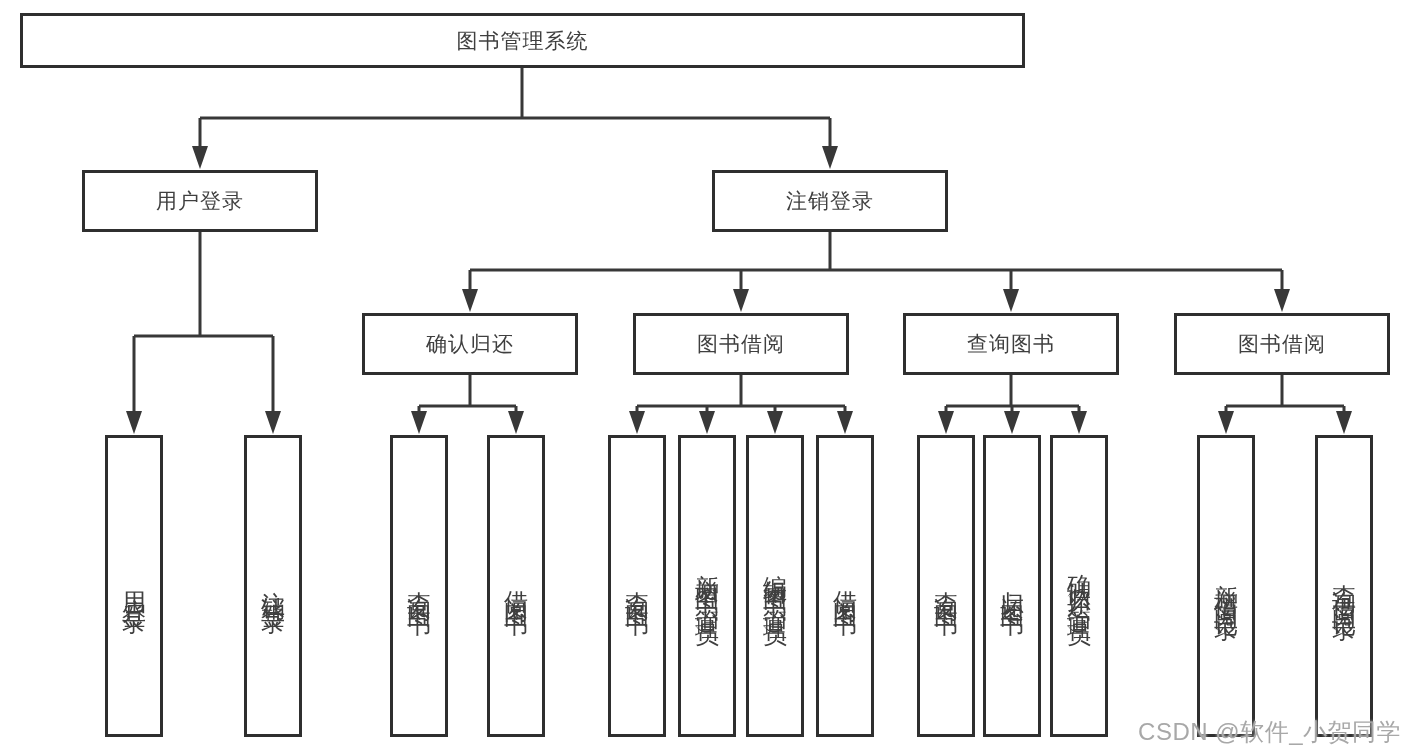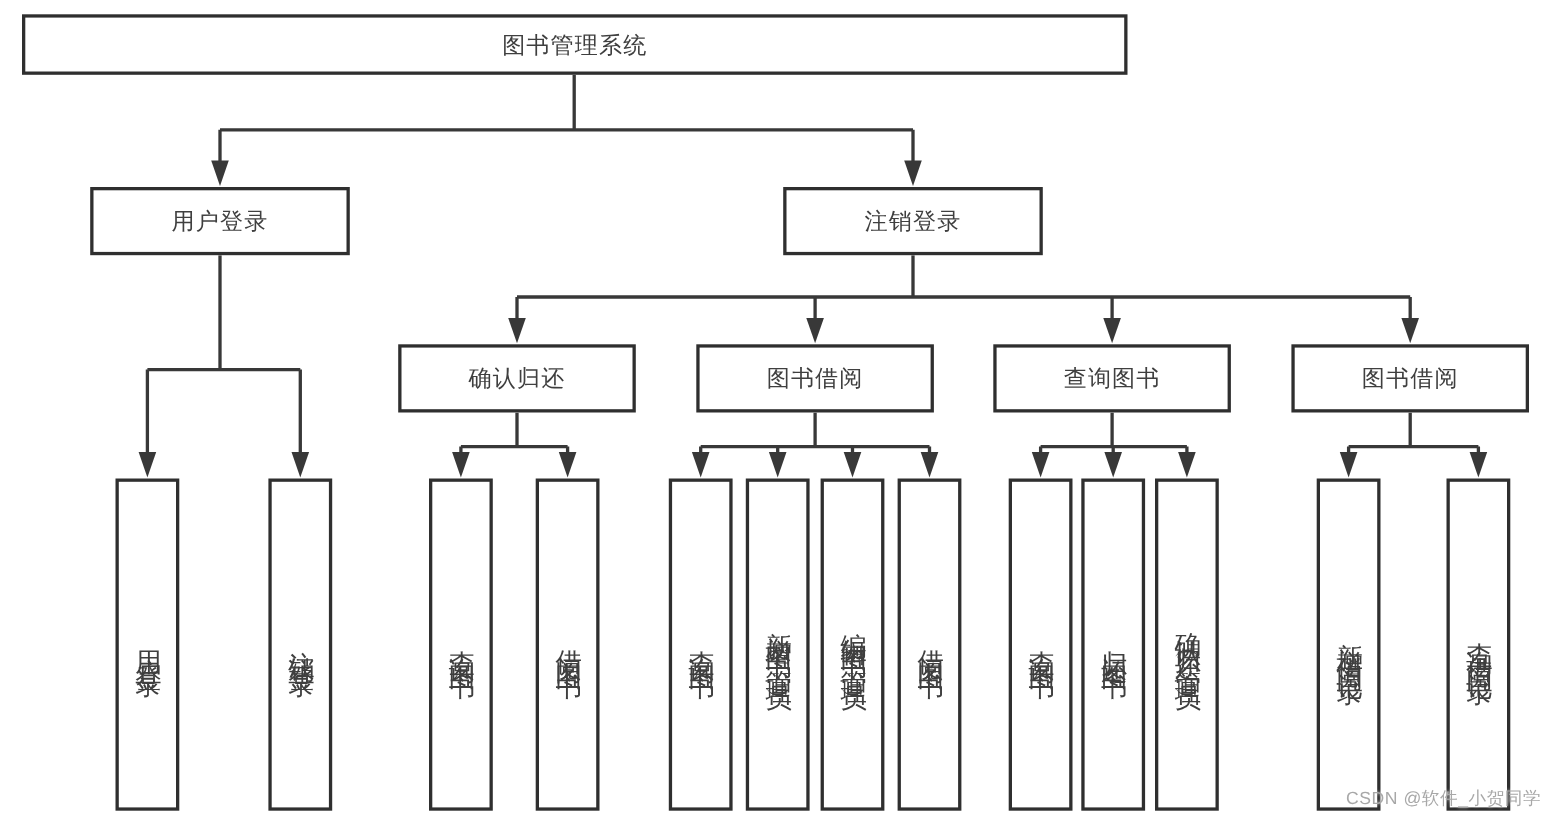--- a/index.html
+++ b/index.html
@@ -27,21 +27,21 @@
     writing-mode:vertical-rl;
     text-orientation:mixed;
     font-size:24px;
     letter-spacing:7px;
     line-height:1;
   }
   .watermark {
     position:absolute;
     right:4px;
     top:716px;
-    font-size:16px;
+    font-size:24px;
     letter-spacing:0.5px;
     color:var(--wm,#a8a8a8);
     text-shadow:0 0 3px rgba(255,255,255,0.9);
     z-index:5;
     white-space:nowrap;
     text-align:center;
   }
 </style>
 </head>
 <body style="background: rgb(255, 255, 255);">

